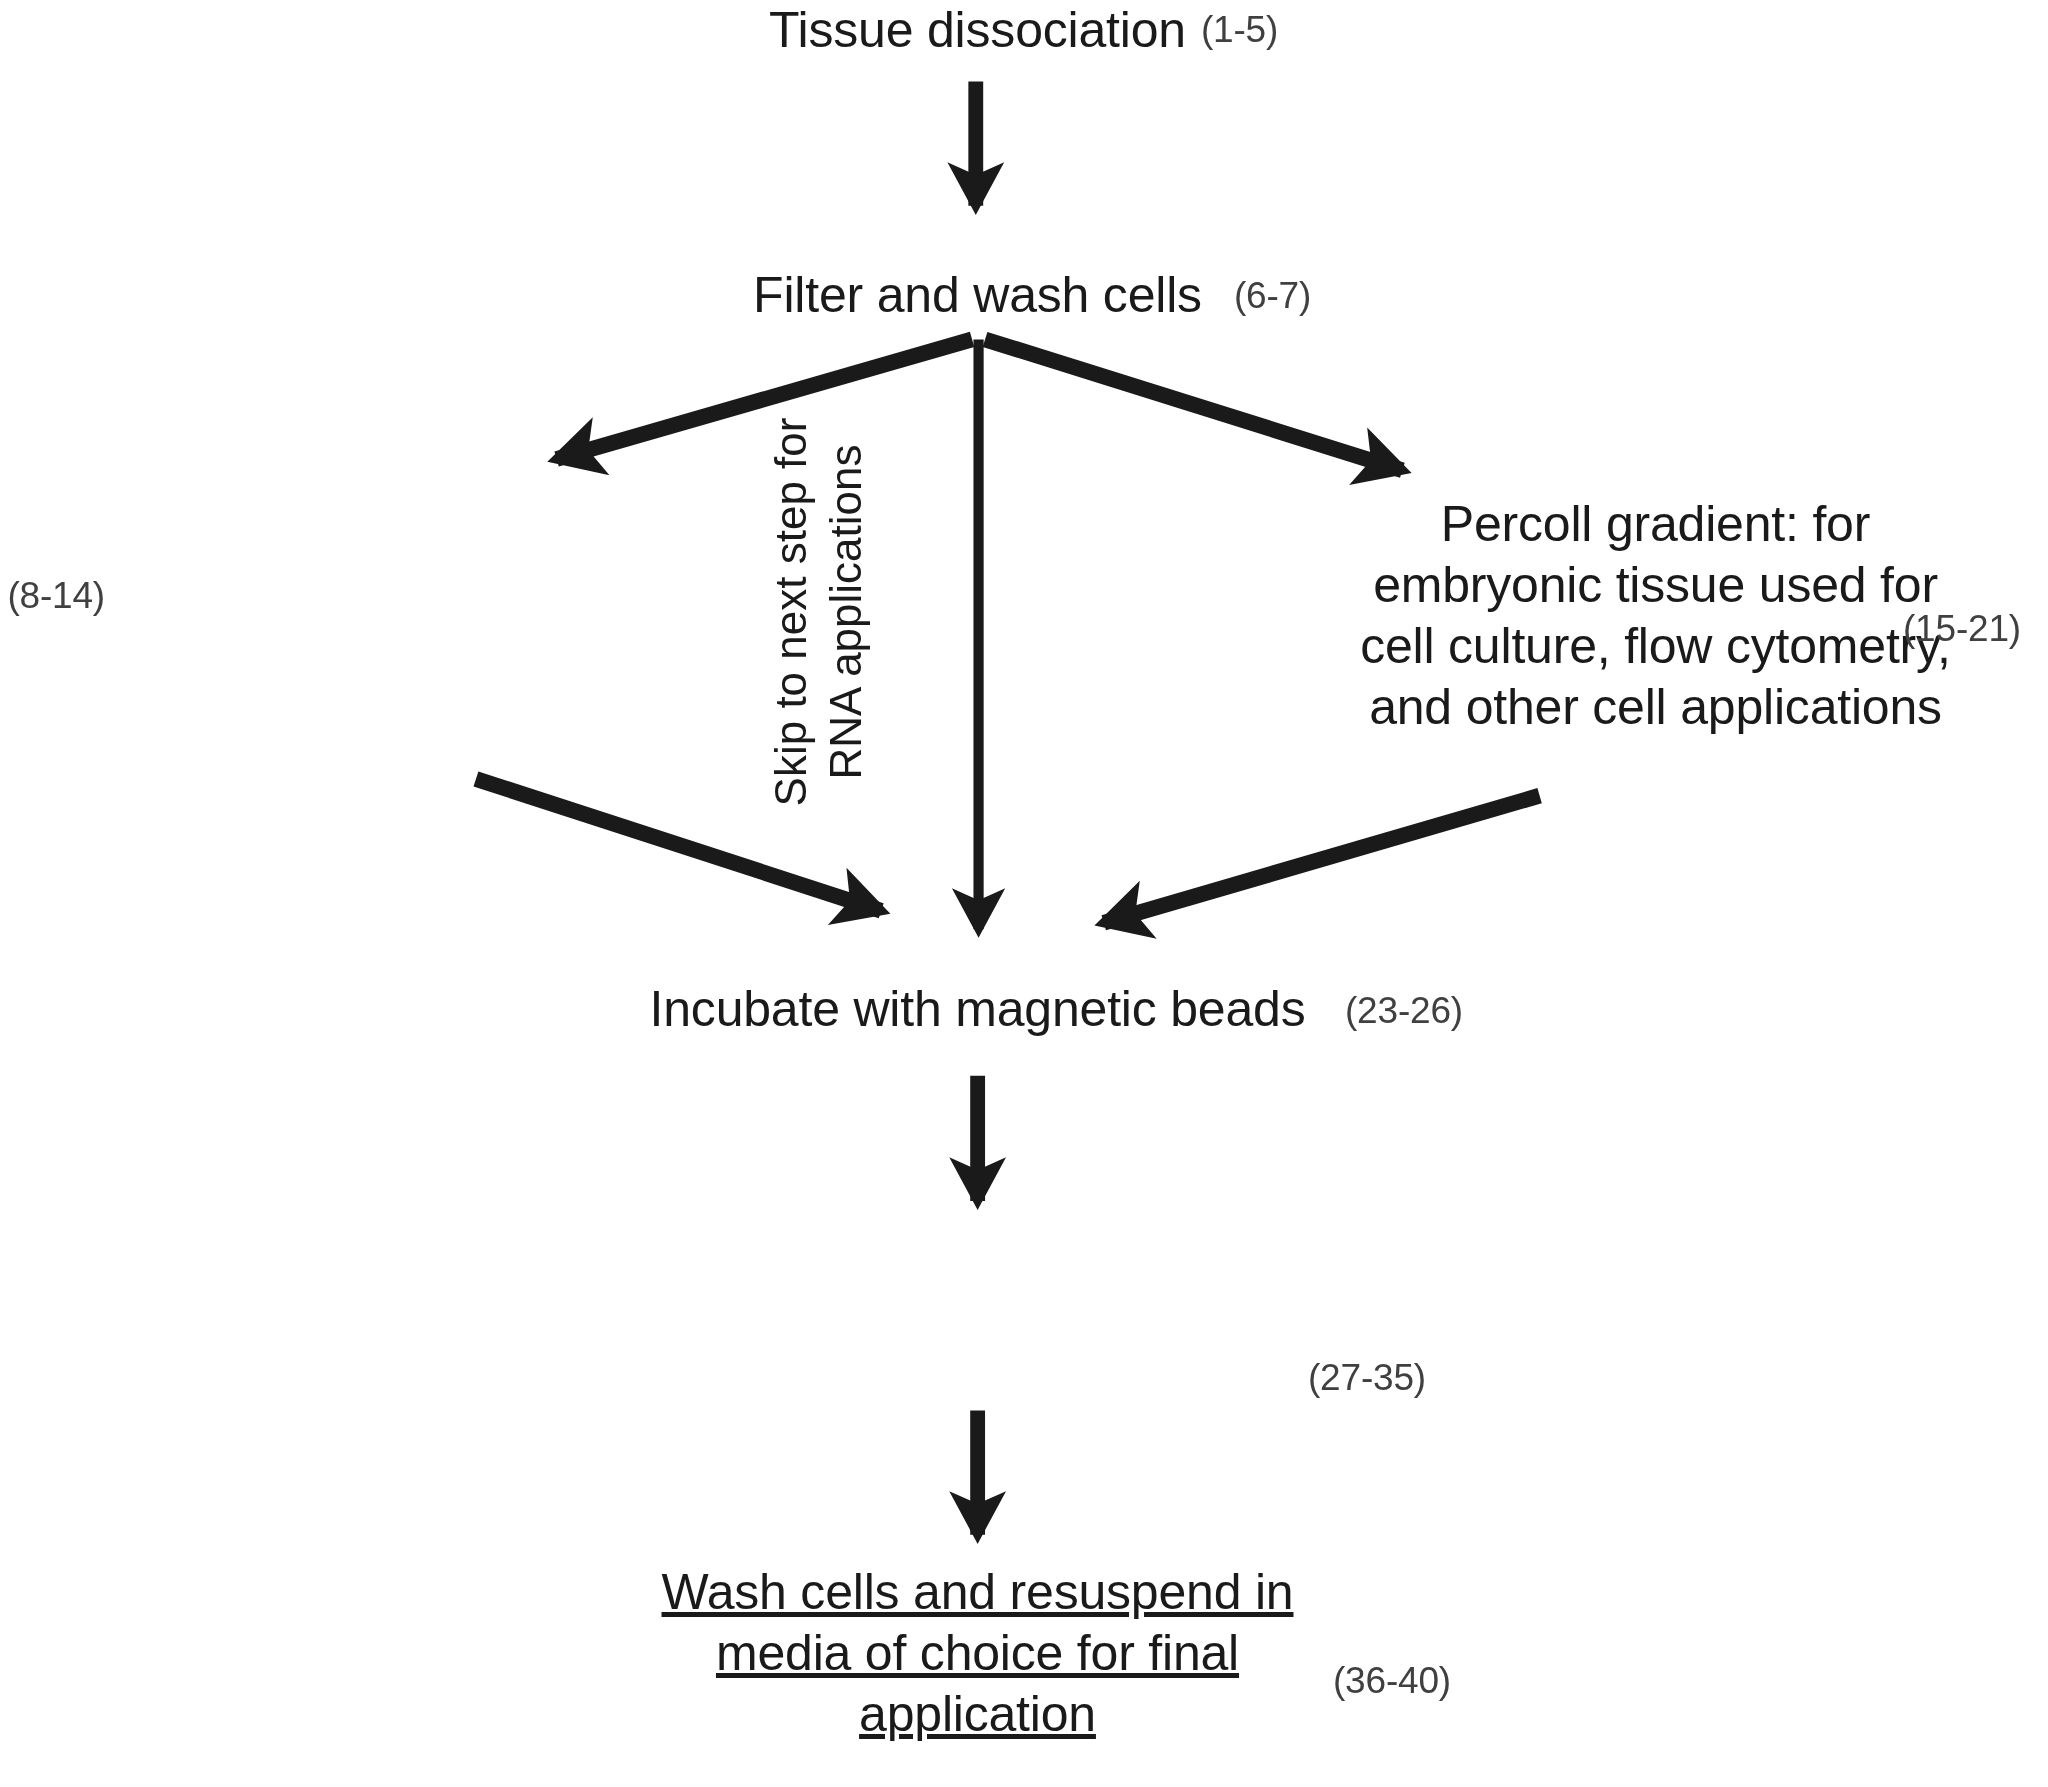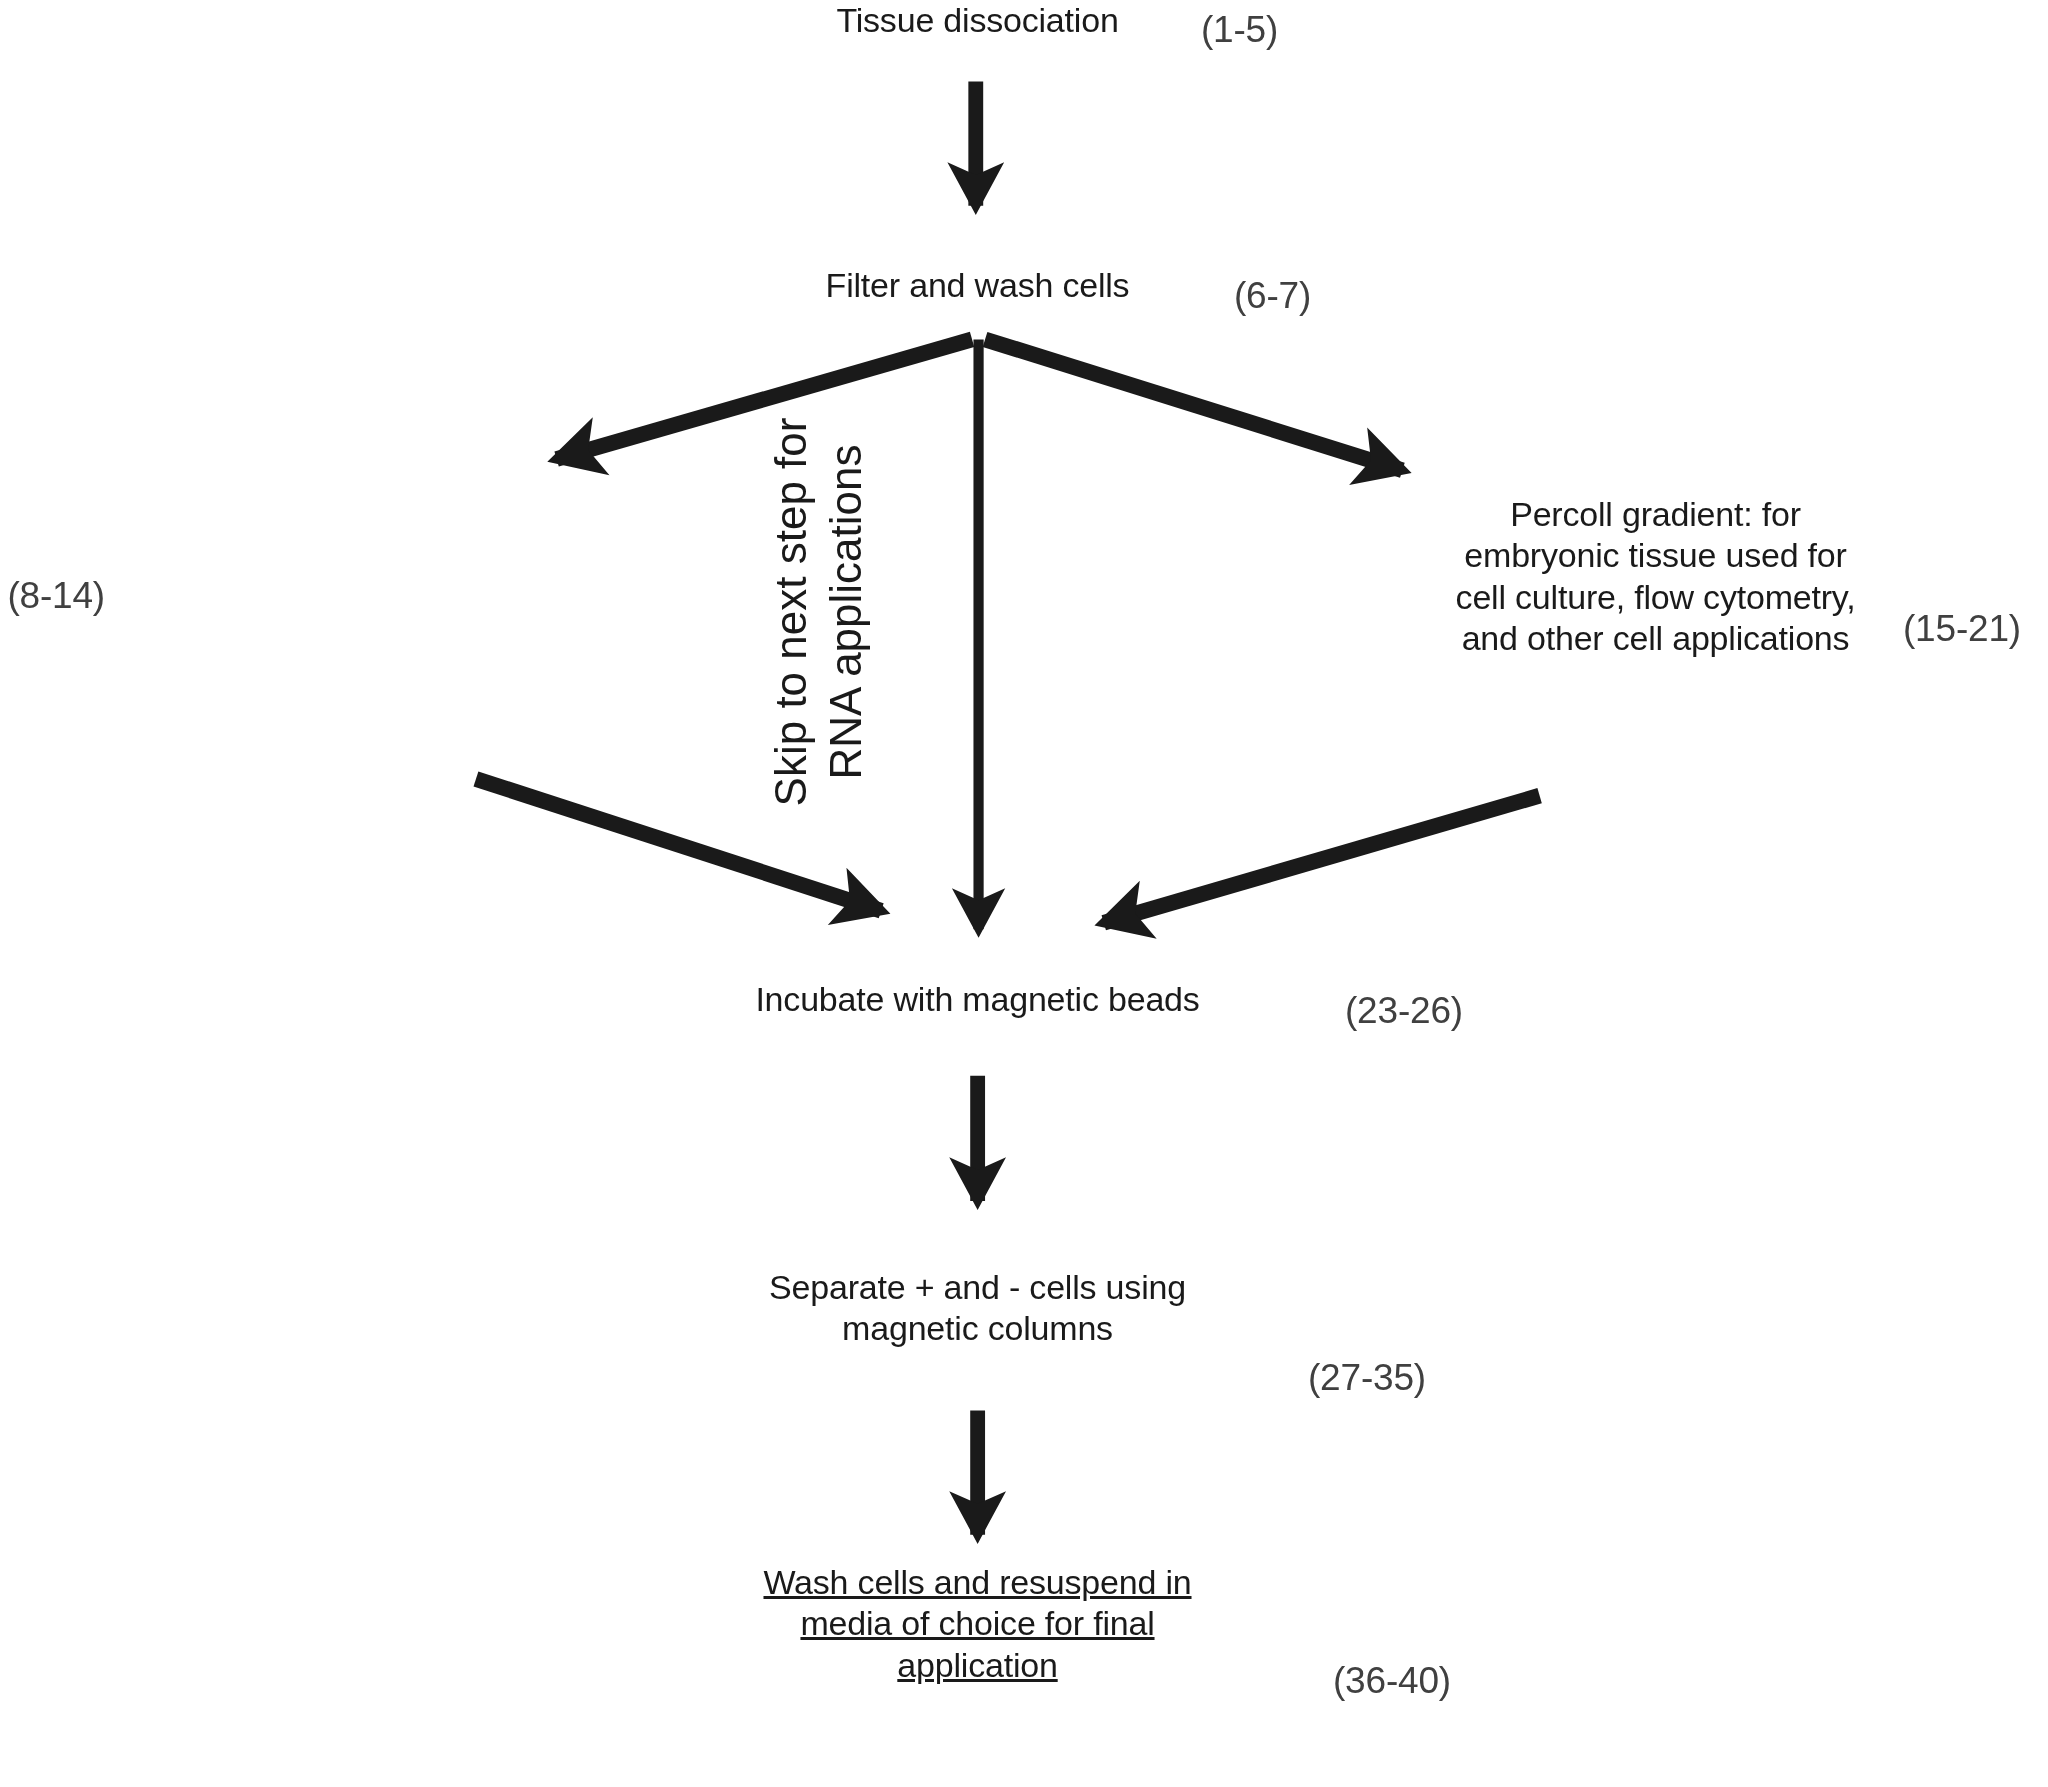--- a/index.html
+++ b/index.html
@@ -29,21 +29,21 @@
   }
   
   .node {
     position: absolute;
     color: #1a1a1a;
     text-align: center;
     line-height: 1.22;
     letter-spacing: -0.2px;
   }
   .node .main {
-    font-size: 34px;
+    font-size: 50px;
     white-space: pre-line;
   }
   .step {
     position: absolute;
     color: #404040;
     font-size: 37px;
     white-space: nowrap;
     letter-spacing: -0.2px;
   }
   
@@ -180,24 +180,20 @@
 cell culture, flow cytometry,
 and other cell applications</div>
   </div>
   <div class="step" id="step-percoll">(15-21)</div>
 
   <div class="node" id="node-incubate">
     <div class="main">Incubate with magnetic beads</div>
   </div>
   <div class="step" id="step-incubate">(23-26)</div>
 
-  <div class="node" id="node-separate">
-    <div class="main">Separate + and - cells using
-magnetic columns</div>
-  </div>
   <div class="step" id="step-separate">(27-35)</div>
 
   <div class="node" id="node-wash">
     <div class="main">Wash cells and resuspend in
 media of choice for final
 application</div>
   </div>
   <div class="step" id="step-wash">(36-40)</div>
 
 </div>

